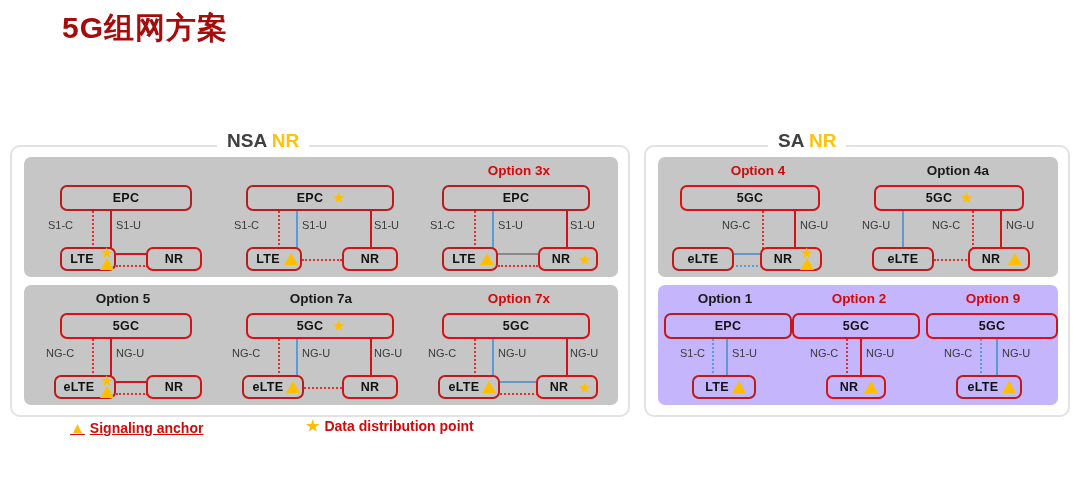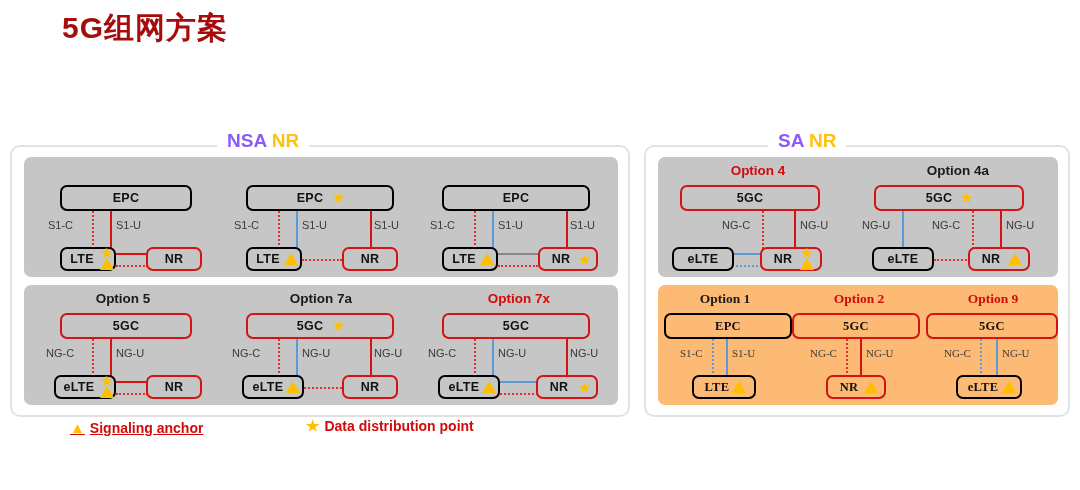--- a/index.html
+++ b/index.html
@@ -32,30 +32,30 @@
 
   .group-title {
     position:absolute; top:-17px;
     font-size:19px; font-weight:bold;
     background:#ffffff;
     padding:0 10px;
     white-space:nowrap;
   }
   #nsa-title { left:205px; }
   #sa-title  { left:122px; }
-  .t-red { color:#8b5cf6; }
+  .t-red { color:#404040; }
   .t-yel { color:#ffc20e; }
 
   
   .panel {
     position:absolute;
     border-radius:7px;
   }
   .panel.gray  { background:#c6c6c6; }
-  .panel.green { background:#fdba74;font-family:Liberation Serif, serif; }
+  .panel.green { background:#c4b5fd; }
 
   #nsa-p1 { left:12px;  top:10px; width:594px; height:120px; }
   #nsa-p2 { left:12px;  top:138px; width:594px; height:120px; }
   #sa-p1  { left:12px;  top:10px; width:400px; height:120px; }
   #sa-p2  { left:12px;  top:138px; width:400px; height:120px; }
 
   
   .cell { position:absolute; top:0; height:120px; }
 
   .opt-label {
@@ -73,21 +73,21 @@
     background:transparent;
     display:flex;
     align-items:center;
     justify-content:center;
     font-size:12.5px;
     font-weight:bold;
     color:#111111;
     letter-spacing:0.3px;
     z-index:3;
   }
-  .node.blue { border:2px solid #000000; }
+  .node.blue { border:2px solid #b91c1c; }
   .node.red  { border:2px solid #d41414; }
 
   .node .lbl { position:relative; z-index:4; }
 
   
   .core { height:26px; }
   
   .acc  { height:24px; }
 
   
@@ -181,20 +181,21 @@
           <span class="lbl" style="margin-right:12px;">LTE</span>
         </div>
       <div class="mk tri" style="left:62px; top:96px;"></div>
       <div class="ln h-dot-red" style="left:80px; top:102px; width:40px;"></div>
       <div class="node red acc" style="left:120px; top:90px; width:56px;">
           <span class="lbl">NR</span>
         </div>
     </div>
 
     <div class="cell" style="left:396px; width:198px;">
+      <div class="opt-label red">Option 3x</div>
       <div class="node blue core" style="left:22px; top:28px; width:148px;">
           <span class="lbl">EPC</span>
         </div>
       <div class="ln v-dot-red" style="left:54px; top:54px; height:38px;"></div>
       <div class="ln v-solid-blue" style="left:72px; top:54px; height:38px;"></div>
       <div class="ln v-solid-red" style="left:146px; top:54px; height:38px;"></div>
       <div class="ifc" style="left:10px; top:62px;">S1-C</div>
       <div class="ifc" style="left:78px; top:62px;">S1-U</div>
       <div class="ifc" style="left:150px; top:62px;">S1-U</div>
       <div class="node blue acc" style="left:22px; top:90px; width:56px;">

